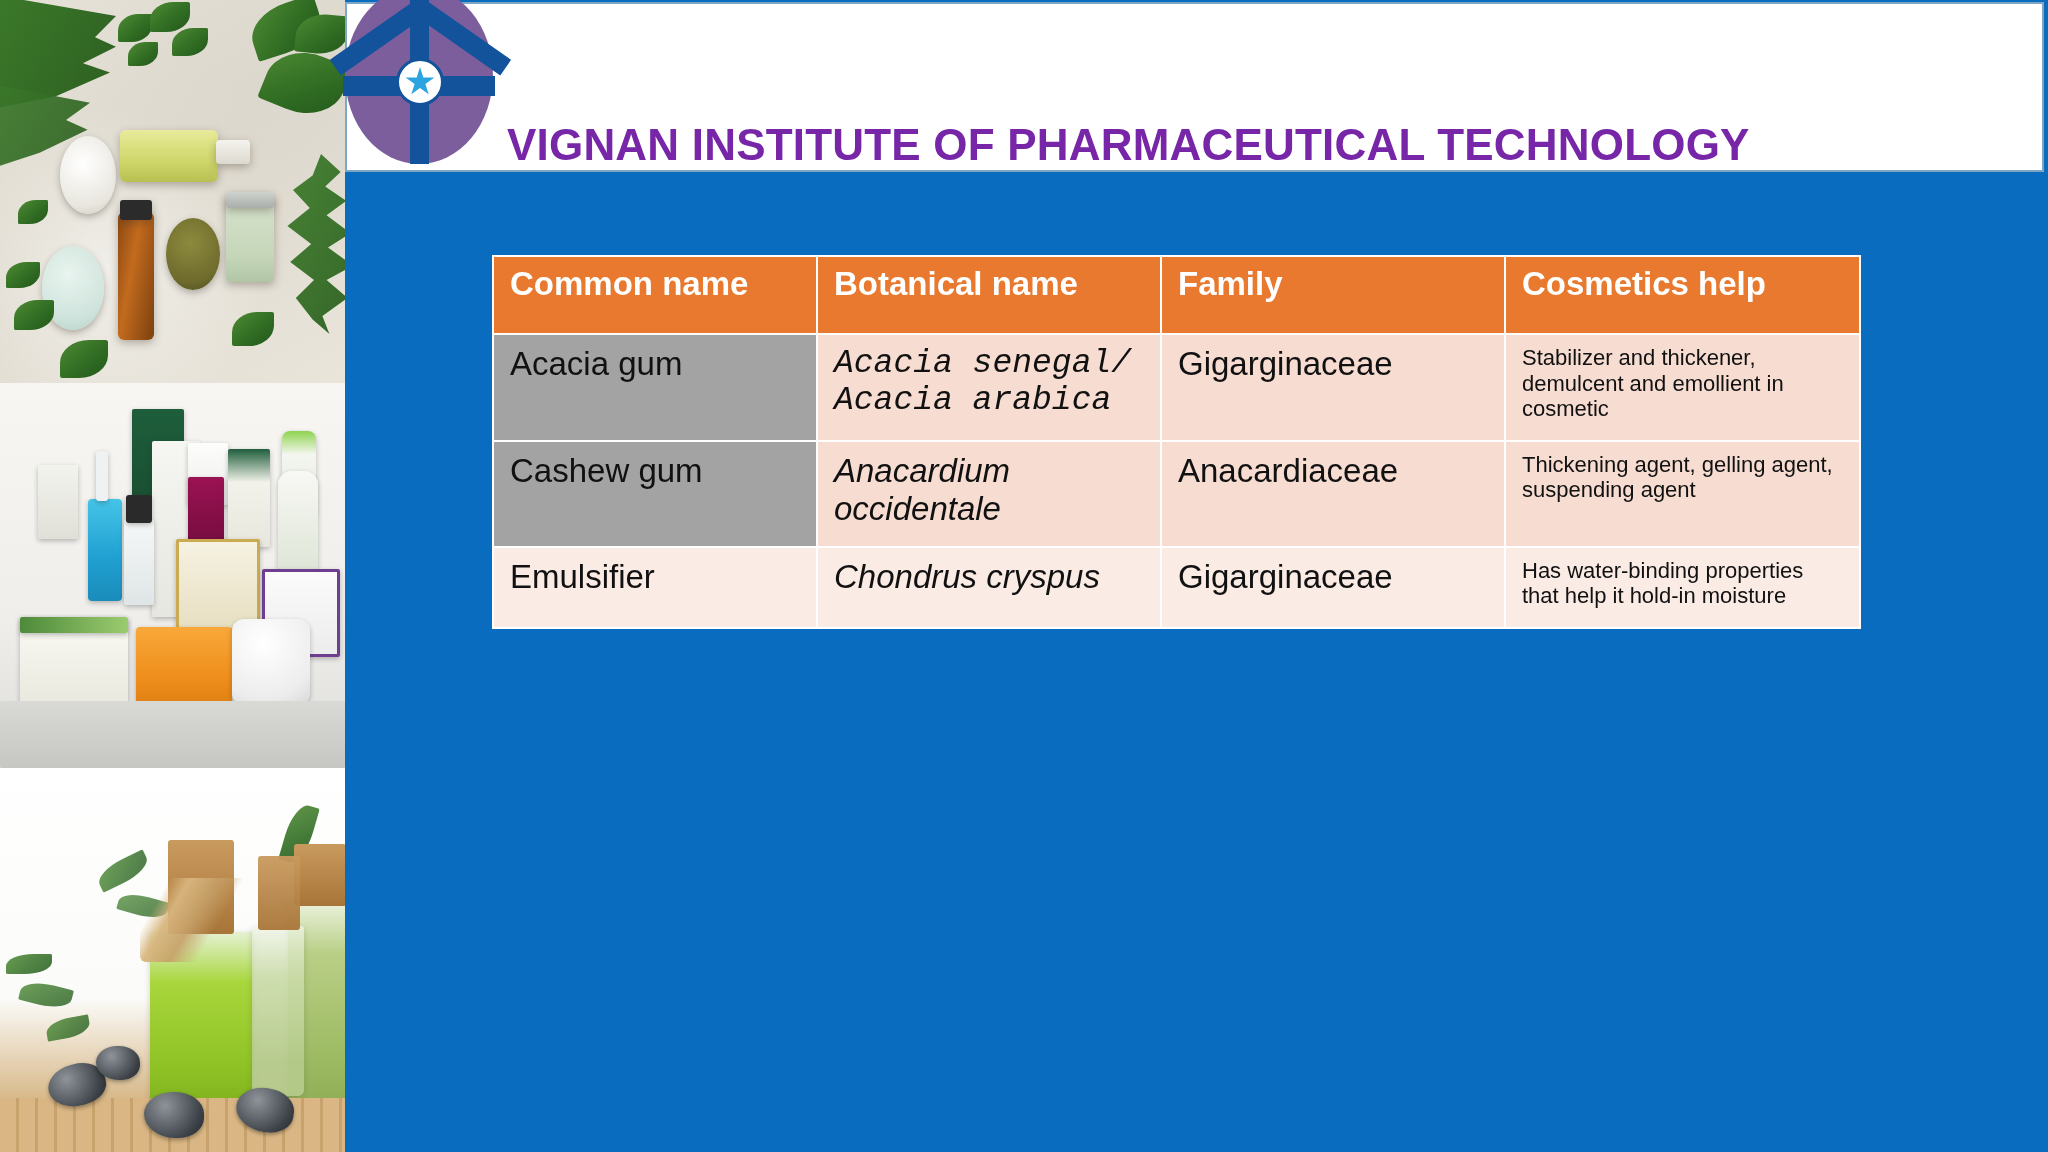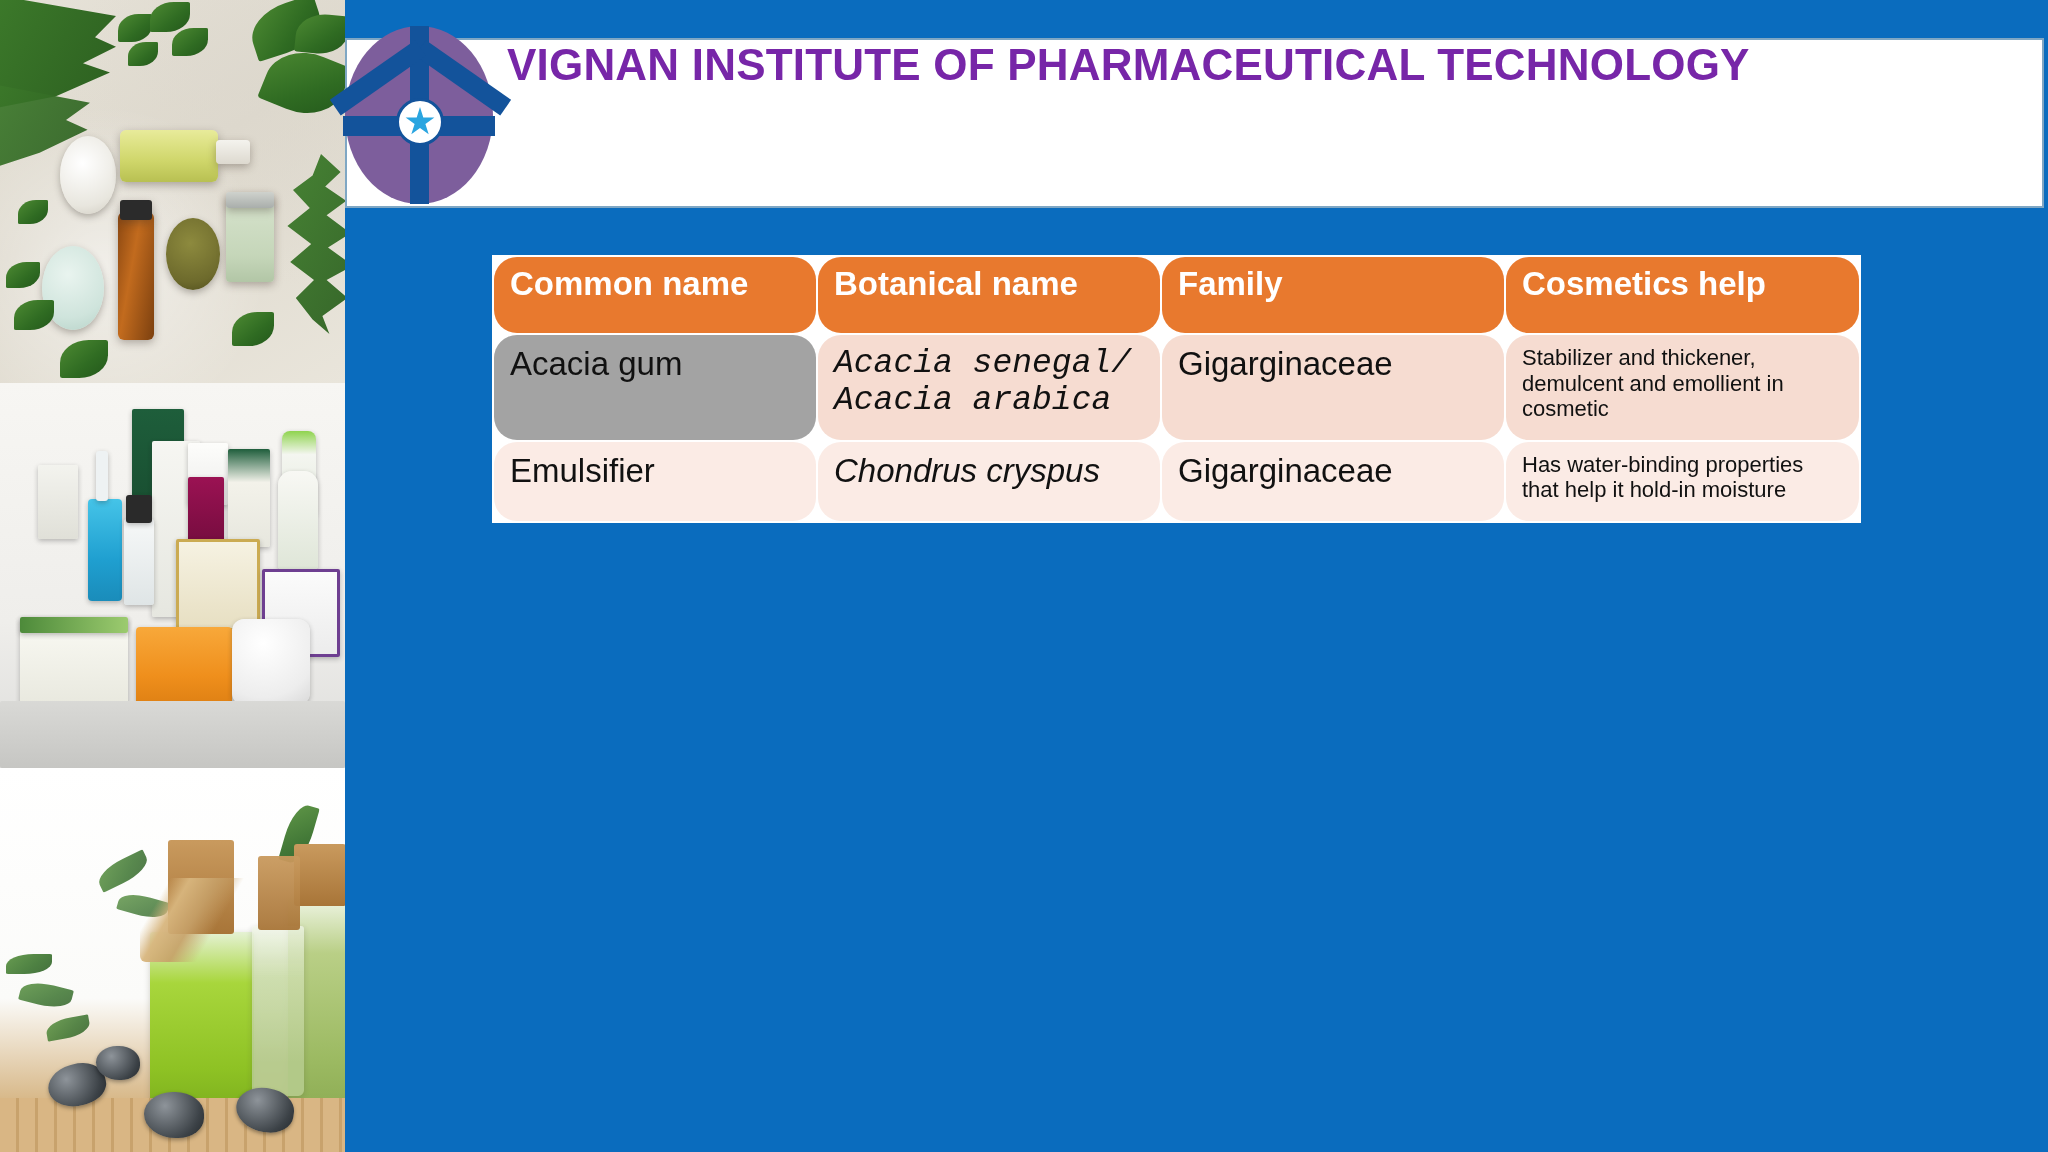--- a/index.html
+++ b/index.html
@@ -104,23 +104,22 @@
   .header-band {
     position: absolute;
     left: 345px;
     top: 2px;
     width: 1699px;
     height: 170px;
     background: #ffffff;
     border: 2px solid #7fa7c4;
     box-sizing: border-box;
     display: flex;
-    align-items: flex-start;
+    align-items: flex-end;
     z-index: 4;
-    margin-top: 36px;
   }
   .logo-wrap {
     position: relative;
     width: 160px;
     height: 170px;
     flex: 0 0 160px;
     margin-left: -22px;
   }
   .logo-disc {
     position: absolute;
@@ -192,21 +191,20 @@
     border-collapse: separate;
     border-spacing: 2px;
     background: #ffffff;
     table-layout: fixed;
   }
   table.gum-table th,
   table.gum-table td {
     vertical-align: top;
     text-align: left;
     padding: 10px 14px 18px 16px;
-    border-radius: 23px;
   }
   table.gum-table th {
     background: #E8792E;
     color: #ffffff;
     font-size: 33px;
     font-weight: 700;
     padding-top: 8px;
     padding-bottom: 12px;
     height: 56px;
   }
@@ -362,20 +360,26 @@
         </tr>
       </thead>
       <tbody>
         <tr>
           <td class="c-name">Acacia gum</td>
           <td class="c-bot wrap-break"> Acacia senegal/
 Acacia arabica</td>
           <td class="c-fam">Gigarginaceae</td>
           <td class="c-use">Stabilizer and thickener, demulcent and emollient in cosmetic</td>
         </tr>
+        <tr>
+          <td class="c-name">Cashew gum</td>
+          <td class="c-bot">Anacardium occidentale</td>
+          <td class="c-fam">Anacardiaceae</td>
+          <td class="c-use">Thickening agent, gelling agent, suspending agent</td>
+        </tr>
         <tr class="alt">
           <td class="c-name">Emulsifier</td>
           <td class="c-bot">Chondrus cryspus</td>
           <td class="c-fam">Gigarginaceae</td>
           <td class="c-use">Has water-binding properties that help it hold-in moisture</td>
         </tr>
       </tbody>
     </table>
   </div>
 

